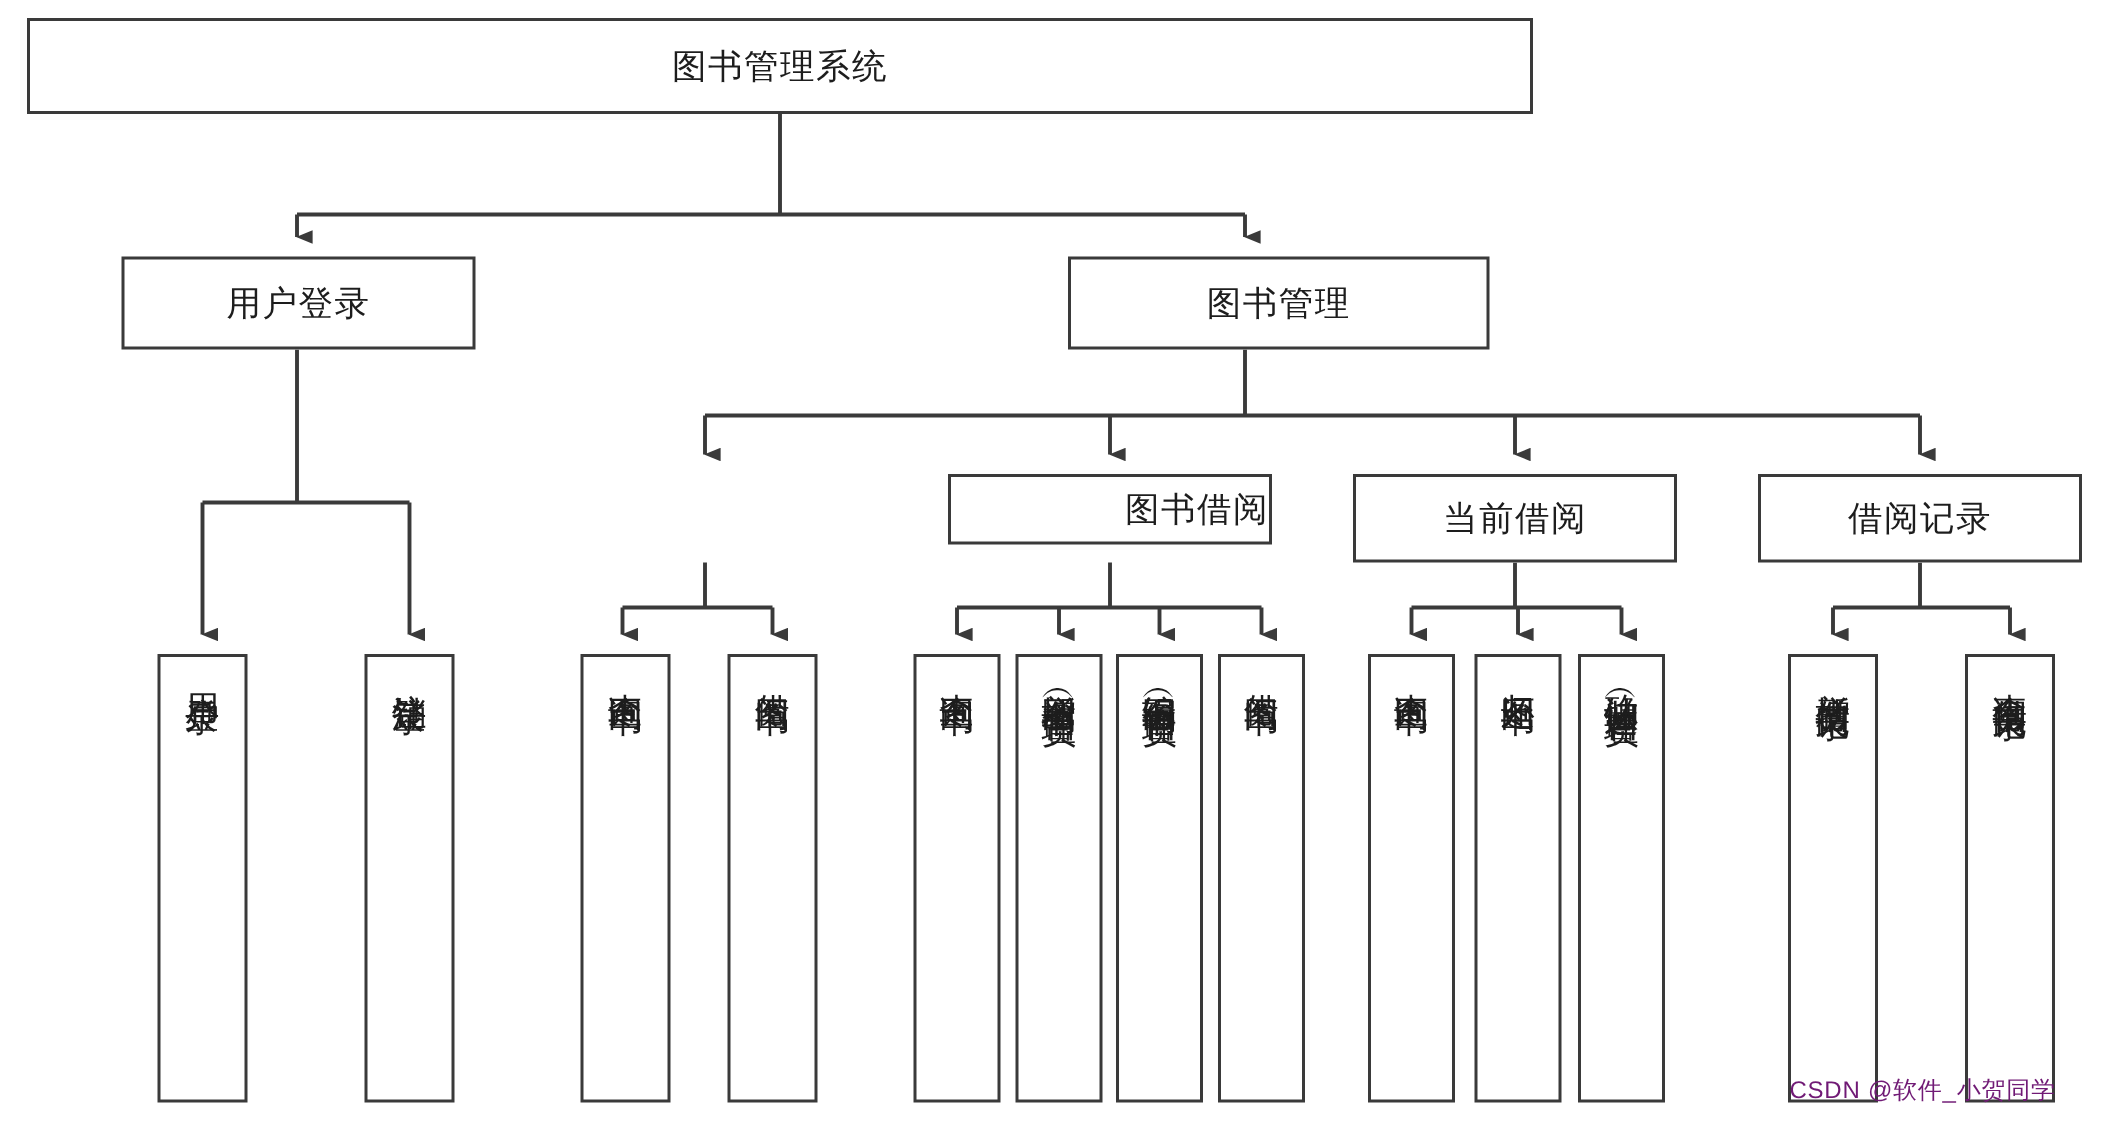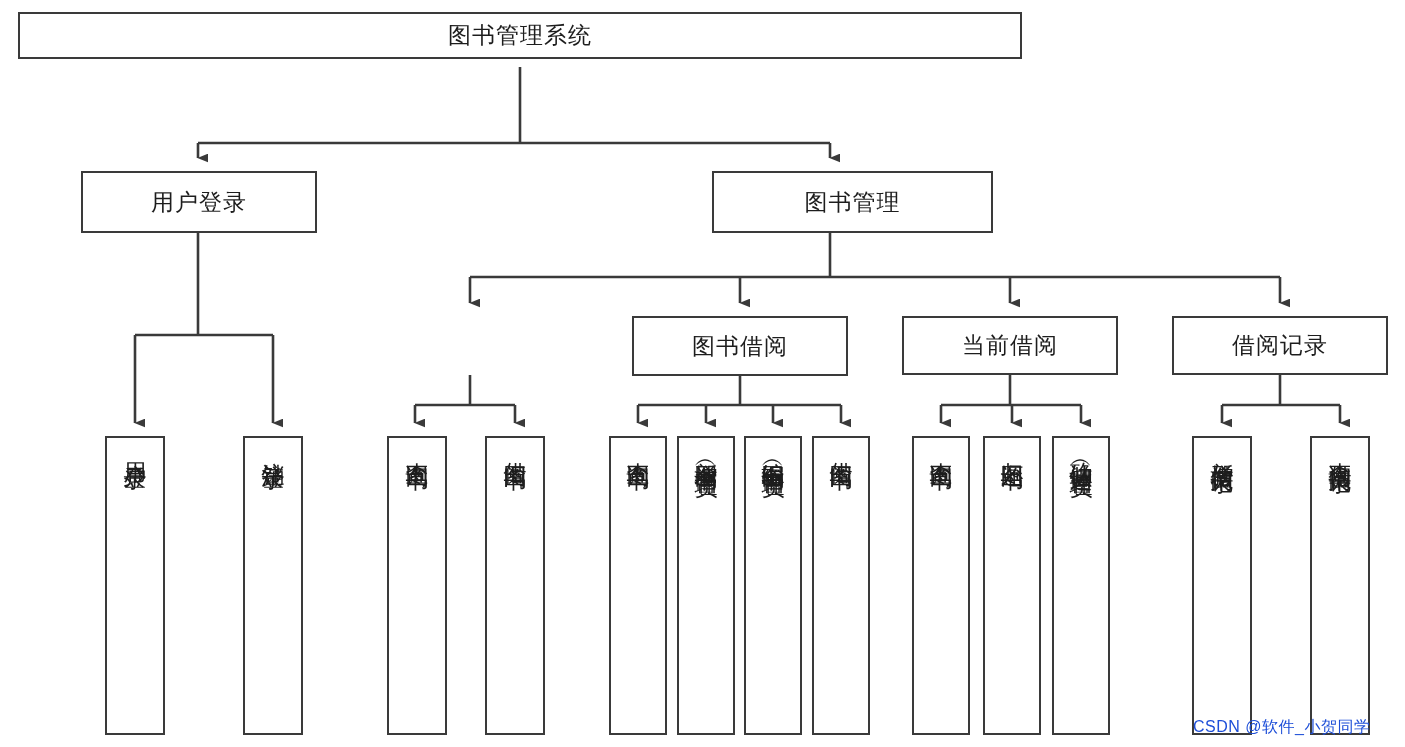--- a/index.html
+++ b/index.html
@@ -47,21 +47,21 @@
     writing-mode: vertical-rl;
     text-orientation: upright;
     font-size: 23px;
     line-height: 1.08;
     letter-spacing: 2px;
     white-space: nowrap;
   }
   .watermark {
     position: absolute;
     font-size: 16px;
-    color: #1d4ed8;
+    color: #701a75;
     white-space: nowrap;
     letter-spacing: 0.5px;
   }
 </style>
 </head>
 <body>
 
 <div id="stage">
 
   <svg id="wires" viewBox="0 0 1405 747" xmlns="http://www.w3.org/2000/svg">
@@ -107,32 +107,32 @@
       <path d="M1012,405 L1012,423" marker-end="url(#arrowhead)"></path>
       <path d="M1081,405 L1081,423" marker-end="url(#arrowhead)"></path>
 
       <path d="M1280,375 L1280,405"></path>
       <path d="M1222,405 L1340,405"></path>
       <path d="M1222,405 L1222,423" marker-end="url(#arrowhead)"></path>
       <path d="M1340,405 L1340,423" marker-end="url(#arrowhead)"></path>
     </g>
   </svg>
 
-  <div class="node horiz" style="left:18px; top:12px; width:1004px; height:47px;">
+  <div class="node horiz" style="left:18px; top:12px; width:1004px; height:64px;">
     <span>图书管理系统</span>
   </div>
 
   <div class="node horiz" style="left:81px; top:171px; width:236px; height:62px;">
     <span>用户登录</span>
   </div>
   <div class="node horiz" style="left:712px; top:171px; width:281px; height:62px;">
     <span>图书管理</span>
   </div>
 
-  <div class="node horiz" style="left:632px; top:316px; width:216px; height:60px;">
+  <div class="node horiz" style="left:632px; top:316px; width:216px; height:47px;justify-content:flex-end;">
     <span>图书借阅</span>
   </div>
   <div class="node horiz" style="left:1172px; top:316px; width:216px; height:59px;">
     <span>借阅记录</span>
   </div>
   <div class="node horiz" style="left:902px; top:316px; width:216px; height:59px;">
     <span>当前借阅</span>
   </div>
 
   <div class="node vert" style="left:105px; top:436px; width:60px; height:299px;">

